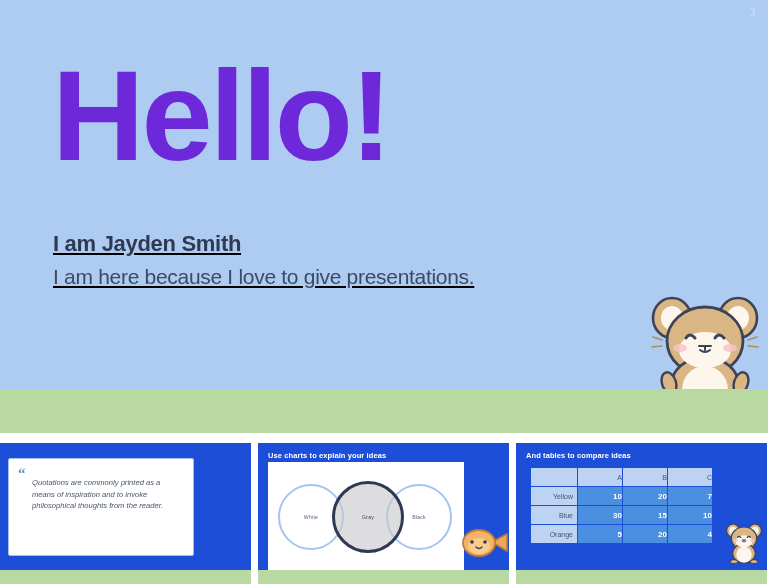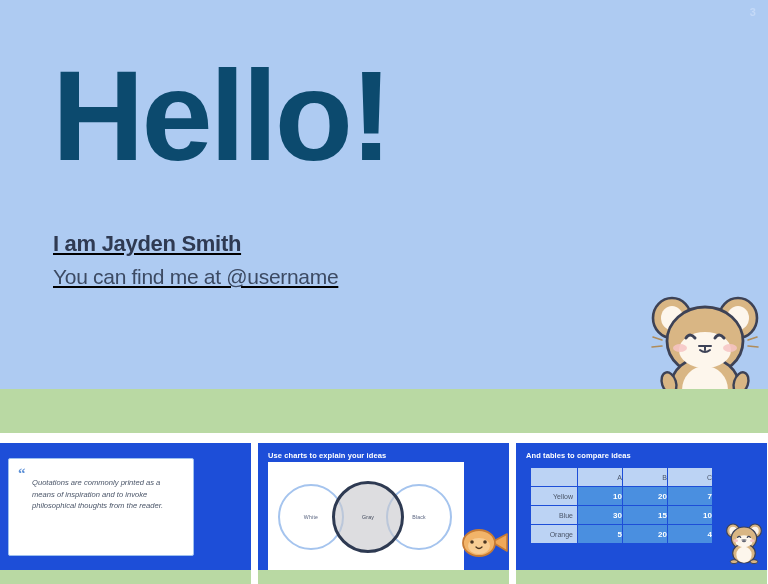--- a/index.html
+++ b/index.html
@@ -38,21 +38,21 @@
     letter-spacing: 0.2px;
   }
 
   .hello-title {
     position: absolute;
     left: 52px;
     top: 52px;
     font-size: 128px;
     line-height: 128px;
     font-weight: 700;
-    color: #0c4a6e;
+    color: #6d28d9;
     letter-spacing: -3px;
   }
 
   .intro-block {
     position: absolute;
     left: 53px;
     top: 229px;
     width: 620px;
     text-decoration: underline;
   }
@@ -269,21 +269,21 @@
 <div class="deck">
 
   <div class="main-slide">
 
     <div class="page-number">3</div>
 
     <div class="hello-title">Hello!</div>
 
     <div class="intro-block">
       <div class="intro-name">I am Jayden Smith</div>
-      <div class="intro-line">You can find me at @username</div>
+      <div class="intro-line">I am here because  I love to give presentations.</div>
     </div>
 
     <svg class="mouse-main" viewBox="0 0 114 128">
       <ellipse cx="24" cy="30" rx="19" ry="20" fill="#d9b684" stroke="#3d4256" stroke-width="2.6"></ellipse>
       <ellipse cx="24" cy="30" rx="11" ry="12" fill="#fdf6ec"></ellipse>
       <ellipse cx="90" cy="30" rx="19" ry="20" fill="#d9b684" stroke="#3d4256" stroke-width="2.6"></ellipse>
       <ellipse cx="90" cy="30" rx="11" ry="12" fill="#fdf6ec"></ellipse>
       <ellipse cx="57" cy="53" rx="38" ry="34" fill="#d9b684" stroke="#3d4256" stroke-width="2.8"></ellipse>
       <ellipse cx="57" cy="98" rx="34" ry="29" fill="#d9b684" stroke="#3d4256" stroke-width="2.8"></ellipse>
       <ellipse cx="57" cy="102" rx="23" ry="24" fill="#fdf6ec"></ellipse>

